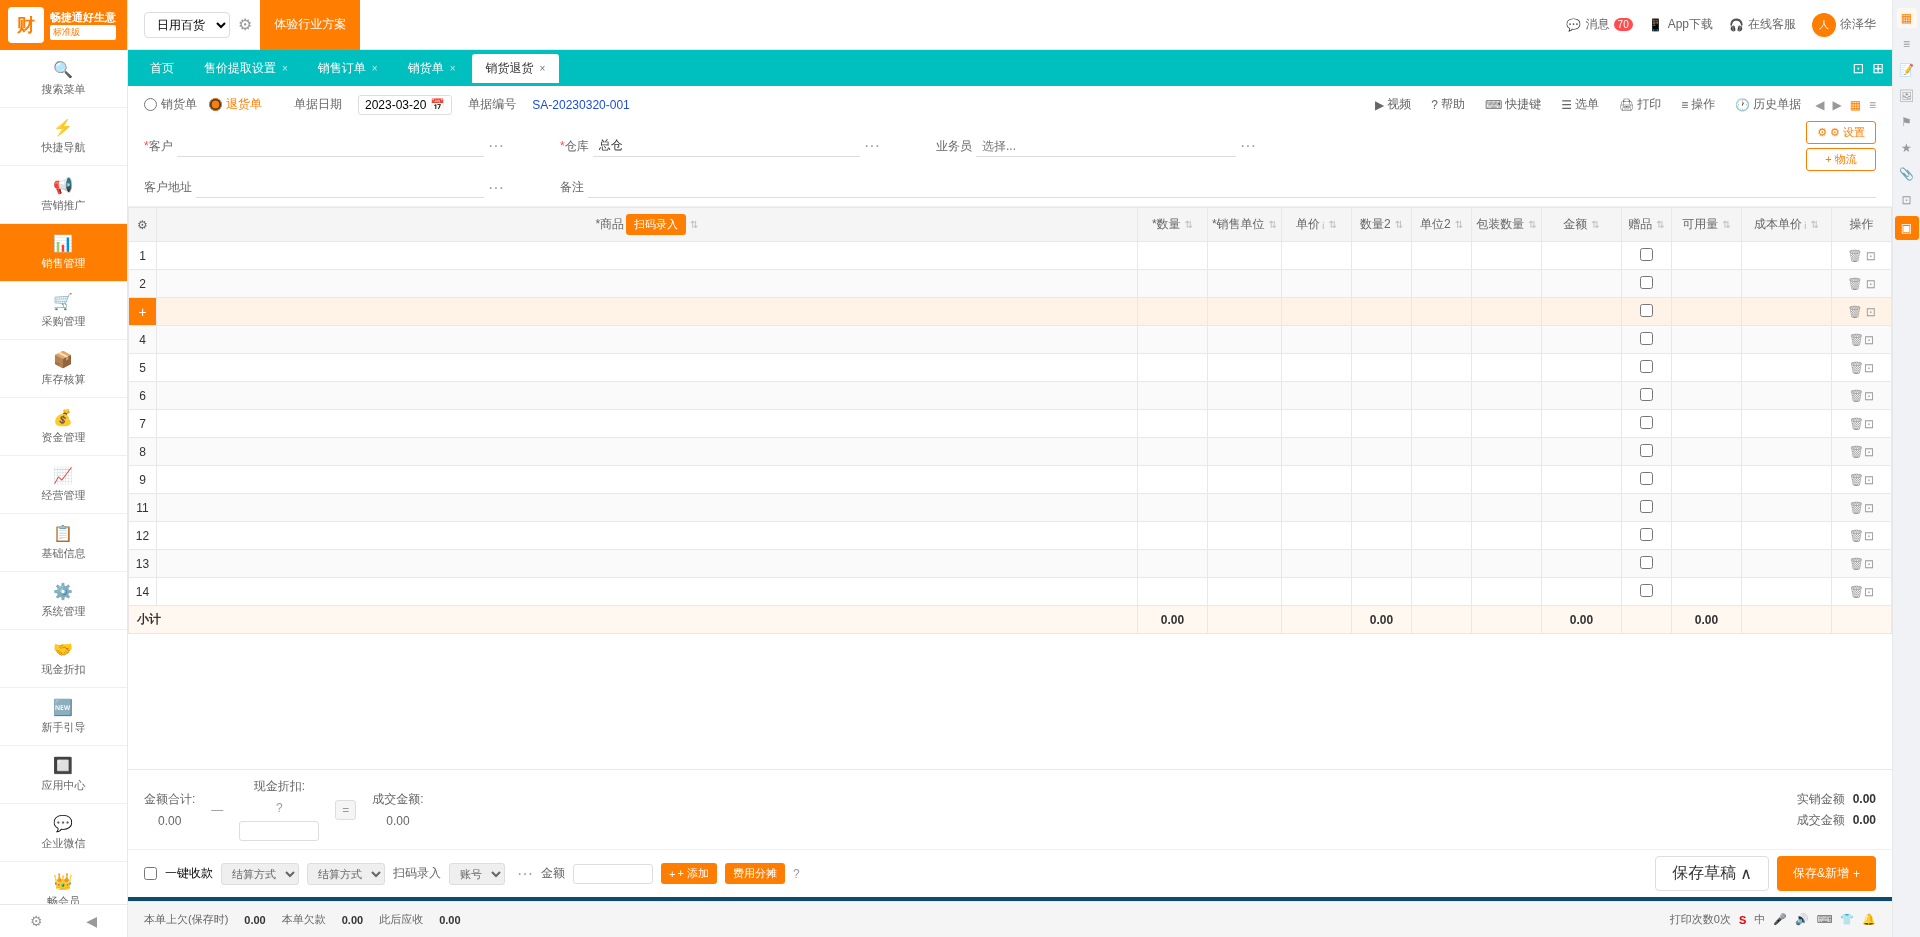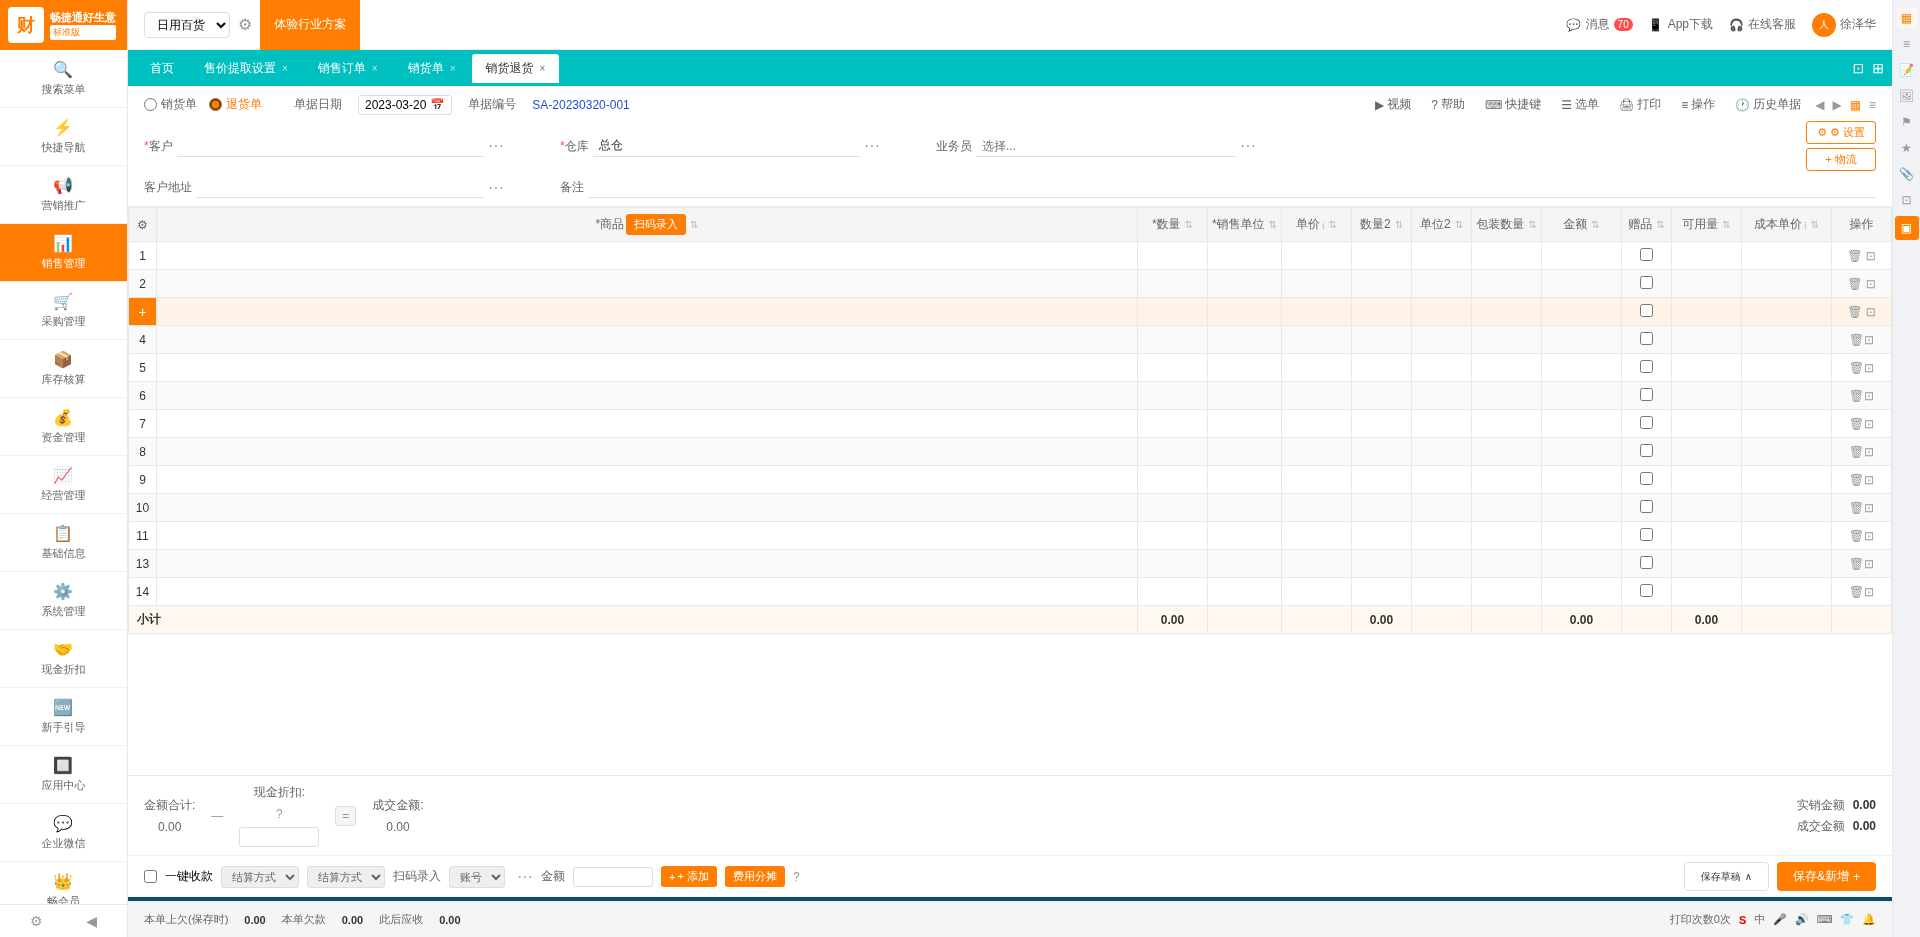--- a/index.html
+++ b/index.html
@@ -101,21 +101,21 @@
     .bottom-payment { padding: 6px 16px; display: flex; align-items: center; gap: 8px; border-bottom: 4px solid #0c4a6e; }
     .payment-checkbox { accent-color: #ff7d00; }
     .payment-select { border: 1px solid #ddd; border-radius: 3px; padding: 3px 6px; font-size: 11px; color: #666; }
     .payment-input { border: 1px solid #ddd; border-radius: 3px; padding: 3px 6px; font-size: 11px; width: 80px; }
     .add-btn { background: #ff7d00; color: #fff; border: none; border-radius: 3px; padding: 3px 8px; font-size: 11px; cursor: pointer; display: flex; align-items: center; gap: 2px; }
     .fee-btn { background: #ff7d00; color: #fff; border: none; border-radius: 3px; padding: 3px 8px; font-size: 11px; cursor: pointer; }
     .help-icon { color: #999; cursor: pointer; }
     .sale-amount { display: flex; align-items: center; gap: 8px; font-size: 12px; color: #666; }
 
     .action-row { display: flex; gap: 8px; }
-    .btn-save-draft { background: #fff; border: 1px solid #ddd; border-radius: 4px; padding: 6px 16px; font-size: 10px; cursor: pointer; color: #333; display: flex; align-items: center; gap: 4px; }
+    .btn-save-draft { background: #fff; border: 1px solid #ddd; border-radius: 4px; padding: 6px 16px; font-size: 16px; cursor: pointer; color: #333; display: flex; align-items: center; gap: 4px; }
     .btn-save-new { background: #ff7d00; border: none; border-radius: 4px; padding: 6px 16px; font-size: 12px; cursor: pointer; color: #fff; display: flex; align-items: center; gap: 4px; }
 
     
     .right-panel { width: 28px; background: #f0f2f5; display: flex; flex-direction: column; align-items: center; padding: 8px 0; gap: 6px; border-left: 1px solid #e8e8e8; flex-shrink: 0; }
     .right-panel-icon { width: 20px; height: 20px; display: flex; align-items: center; justify-content: center; color: #999; cursor: pointer; font-size: 12px; }
     .right-panel-icon.active { color: #ff7d00; background: #fff7f0; border-radius: 3px; }
 
     
     .status-bar { height: 36px; background: #f5f5f5; border-top: 1px solid #e8e8e8; display: flex; align-items: center; padding: 0 16px; gap: 16px; font-size: 11px; color: #666; flex-shrink: 0; }
     .status-bar-right { margin-left: auto; display: flex; align-items: center; gap: 8px; }
@@ -605,36 +605,36 @@
                 <td></td>
                 <td></td>
                 <td></td>
                 <td></td>
                 <td class="checkbox-cell"><input type="checkbox" style=""></td>
                 <td></td>
                 <td></td>
                 <td><span style="color:#999;cursor:pointer">🗑</span><span style="color:#999;cursor:pointer">⊡</span></td>
               </tr>
             <tr>
-                <td class="row-num">10</td>
-                <td></td>
-                <td></td>
-                <td></td>
-                <td></td>
-                <td></td>
-                <td></td>
-                <td></td>
-                <td></td>
-                <td class="checkbox-cell"><input type="checkbox" style=""></td>
-                <td></td>
-                <td></td>
-                <td><span style="color:#999;cursor:pointer">🗑</span><span style="color:#999;cursor:pointer">⊡</span></td>
-              </tr>
-            <tr>
                 <td class="row-num">11</td>
+                <td></td>
+                <td></td>
+                <td></td>
+                <td></td>
+                <td></td>
+                <td></td>
+                <td></td>
+                <td></td>
+                <td class="checkbox-cell"><input type="checkbox" style=""></td>
+                <td></td>
+                <td></td>
+                <td><span style="color:#999;cursor:pointer">🗑</span><span style="color:#999;cursor:pointer">⊡</span></td>
+              </tr>
+            <tr>
+                <td class="row-num">12</td>
                 <td></td>
                 <td></td>
                 <td></td>
                 <td></td>
                 <td></td>
                 <td></td>
                 <td></td>
                 <td></td>
                 <td class="checkbox-cell"><input type="checkbox" style=""></td>
                 <td></td>

